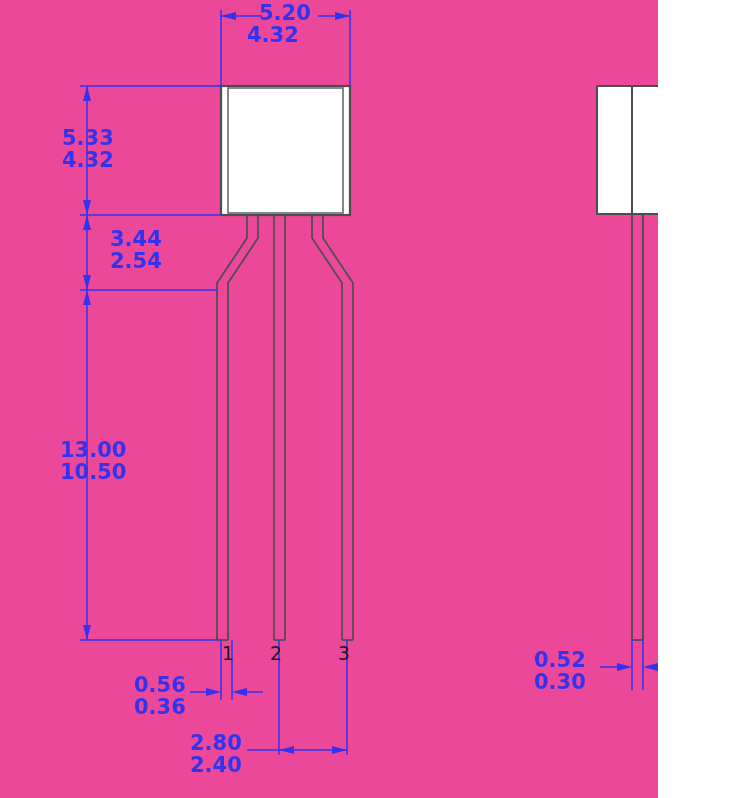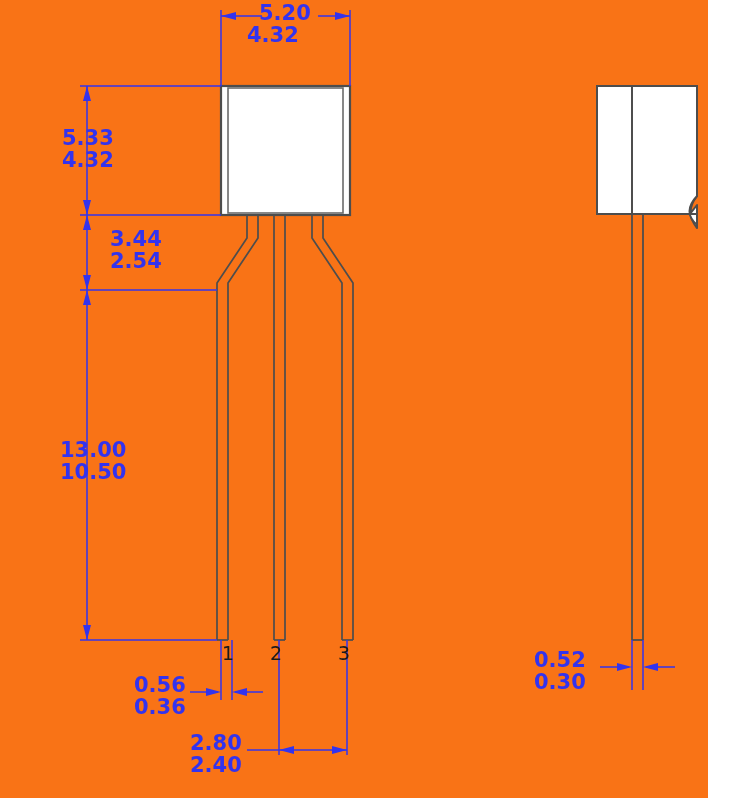--- a/index.html
+++ b/index.html
@@ -5,23 +5,23 @@
   html, body {
     margin: 0;
     padding: 0;
     background: #ffffff;
   }
   body {
     font-family: "DejaVu Sans", sans-serif;
   }
   #drawing-root {
     position: relative;
-    width: 708px;
+    width: 658px;
     height: 798px;
-    background: #f97316;
+    background: #ec4899;
     overflow: hidden;
   }
   svg.drawing-canvas {
     position: absolute;
     top: 0;
     left: 0;
     width: 750px;
     height: 798px;
     display: block;
   }

